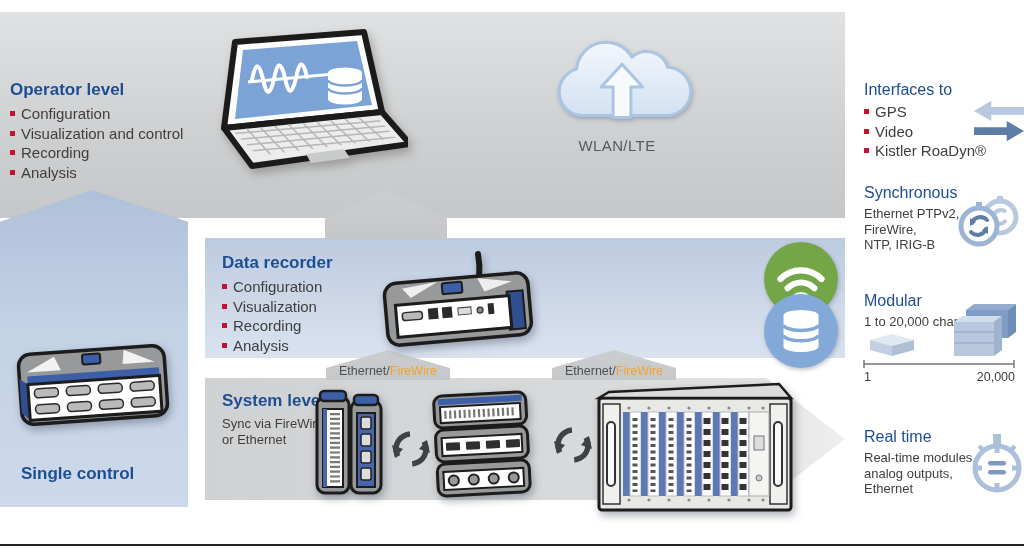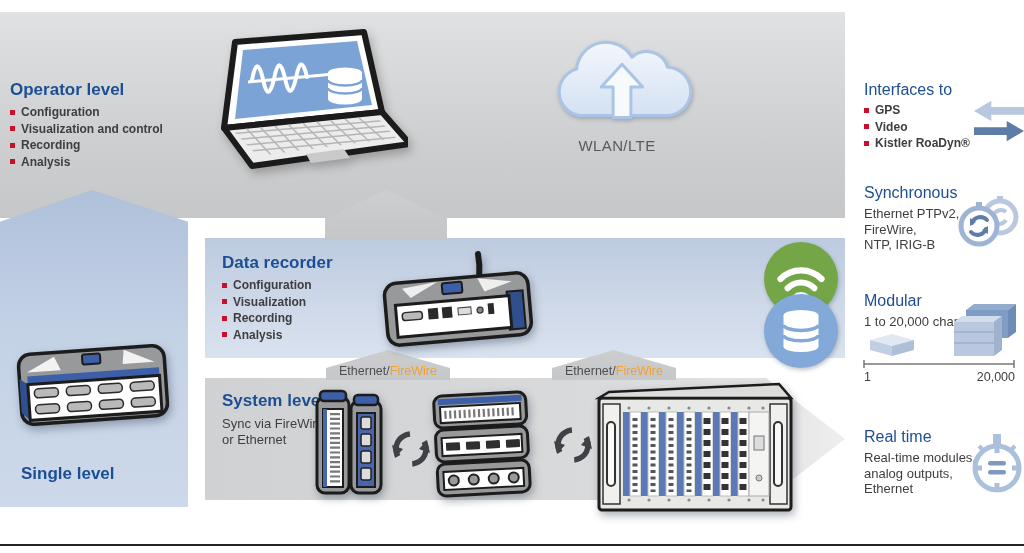--- a/index.html
+++ b/index.html
@@ -44,21 +44,21 @@
   .label-wlan{position:absolute; bottom:5px; left:0; width:100%; text-align:center; font-size:15px;}
   .label-eth{position:absolute; bottom:2px; left:0; width:100%; text-align:center; font-size:12.5px;}
   .label-eth .eth{color:#4b4f54;}
   .label-eth .fw{color:var(--firewire-orange);text-align:right;}
 
   
   .txt-block{z-index:3;}
   .lvl-title{color:var(--heading-blue); font-size:17px; font-weight:bold; margin-bottom:5px;}
   .sb-title{color:var(--heading-blue); font-size:16px; font-weight:normal; margin-bottom:4px;}
   .b-item{display:flex; align-items:center; gap:6px; margin:2.5px 0;
-    font-size:12px; color:var(--text-gray);font-weight:bold;}
+    font-size:15px; color:var(--text-gray);}
   .b-dot{width:5px; height:5px; background:var(--bullet-red); flex:0 0 auto;}
   .plain-line{font-size:13px; color:var(--text-gray); line-height:15.5px;}
   .single-label{left:21px; top:464px; font-size:17px; font-weight:bold;
     color:var(--heading-blue); z-index:3;}
 
   .op-block{left:10px; top:80px;}
   .rec-block{left:222px; top:253px;}
   .sys-block{left:222px; top:391px;}
 
   
@@ -189,21 +189,21 @@
           <rect x="52" y="43" width="24" height="9" rx="4"></rect>
         <rect x="84" y="43" width="24" height="9" rx="4"></rect>
           <rect x="116" y="43" width="24" height="9" rx="4"></rect>
         <rect x="20" y="59" width="24" height="9" rx="4"></rect>
           <rect x="52" y="59" width="24" height="9" rx="4"></rect>
         <rect x="84" y="59" width="24" height="9" rx="4"></rect>
           <rect x="116" y="59" width="24" height="9" rx="4"></rect>
       </g>
     </g>
   </svg>
-  <div class="abs single-label">Single level</div>
+  <div class="abs single-label">Single control</div>
 
   <svg class="abs z3" style="left:382px; top:248px; filter:drop-shadow(2px 4px 4px rgba(50,60,80,.4));" width="152" height="100" viewBox="0 0 152 100">
     <path d="M96,6 q4,22 -3,40" fill="none" stroke="#1b1b1b" stroke-width="6" stroke-linecap="round"></path>
     <g transform="rotate(-5 76 62)">
       <rect x="4" y="30" width="144" height="62" rx="12" fill="#97999b" stroke="#1c1c1c" stroke-width="3.5"></rect>
       <polygon points="22,36 58,32 30,46" fill="#eeeeee"></polygon>
       <polygon points="98,32 132,38 104,46" fill="#eeeeee"></polygon>
       <rect x="62" y="34" width="20" height="11" rx="2" fill="#3d5fa8" stroke="#1c1c1c" stroke-width="2"></rect>
       <rect x="126" y="48" width="16" height="38" fill="#2f4f8e" stroke="#1c1c1c" stroke-width="2"></rect>
       <rect x="14" y="52" width="114" height="32" fill="#fff" stroke="#1c1c1c" stroke-width="3"></rect>

